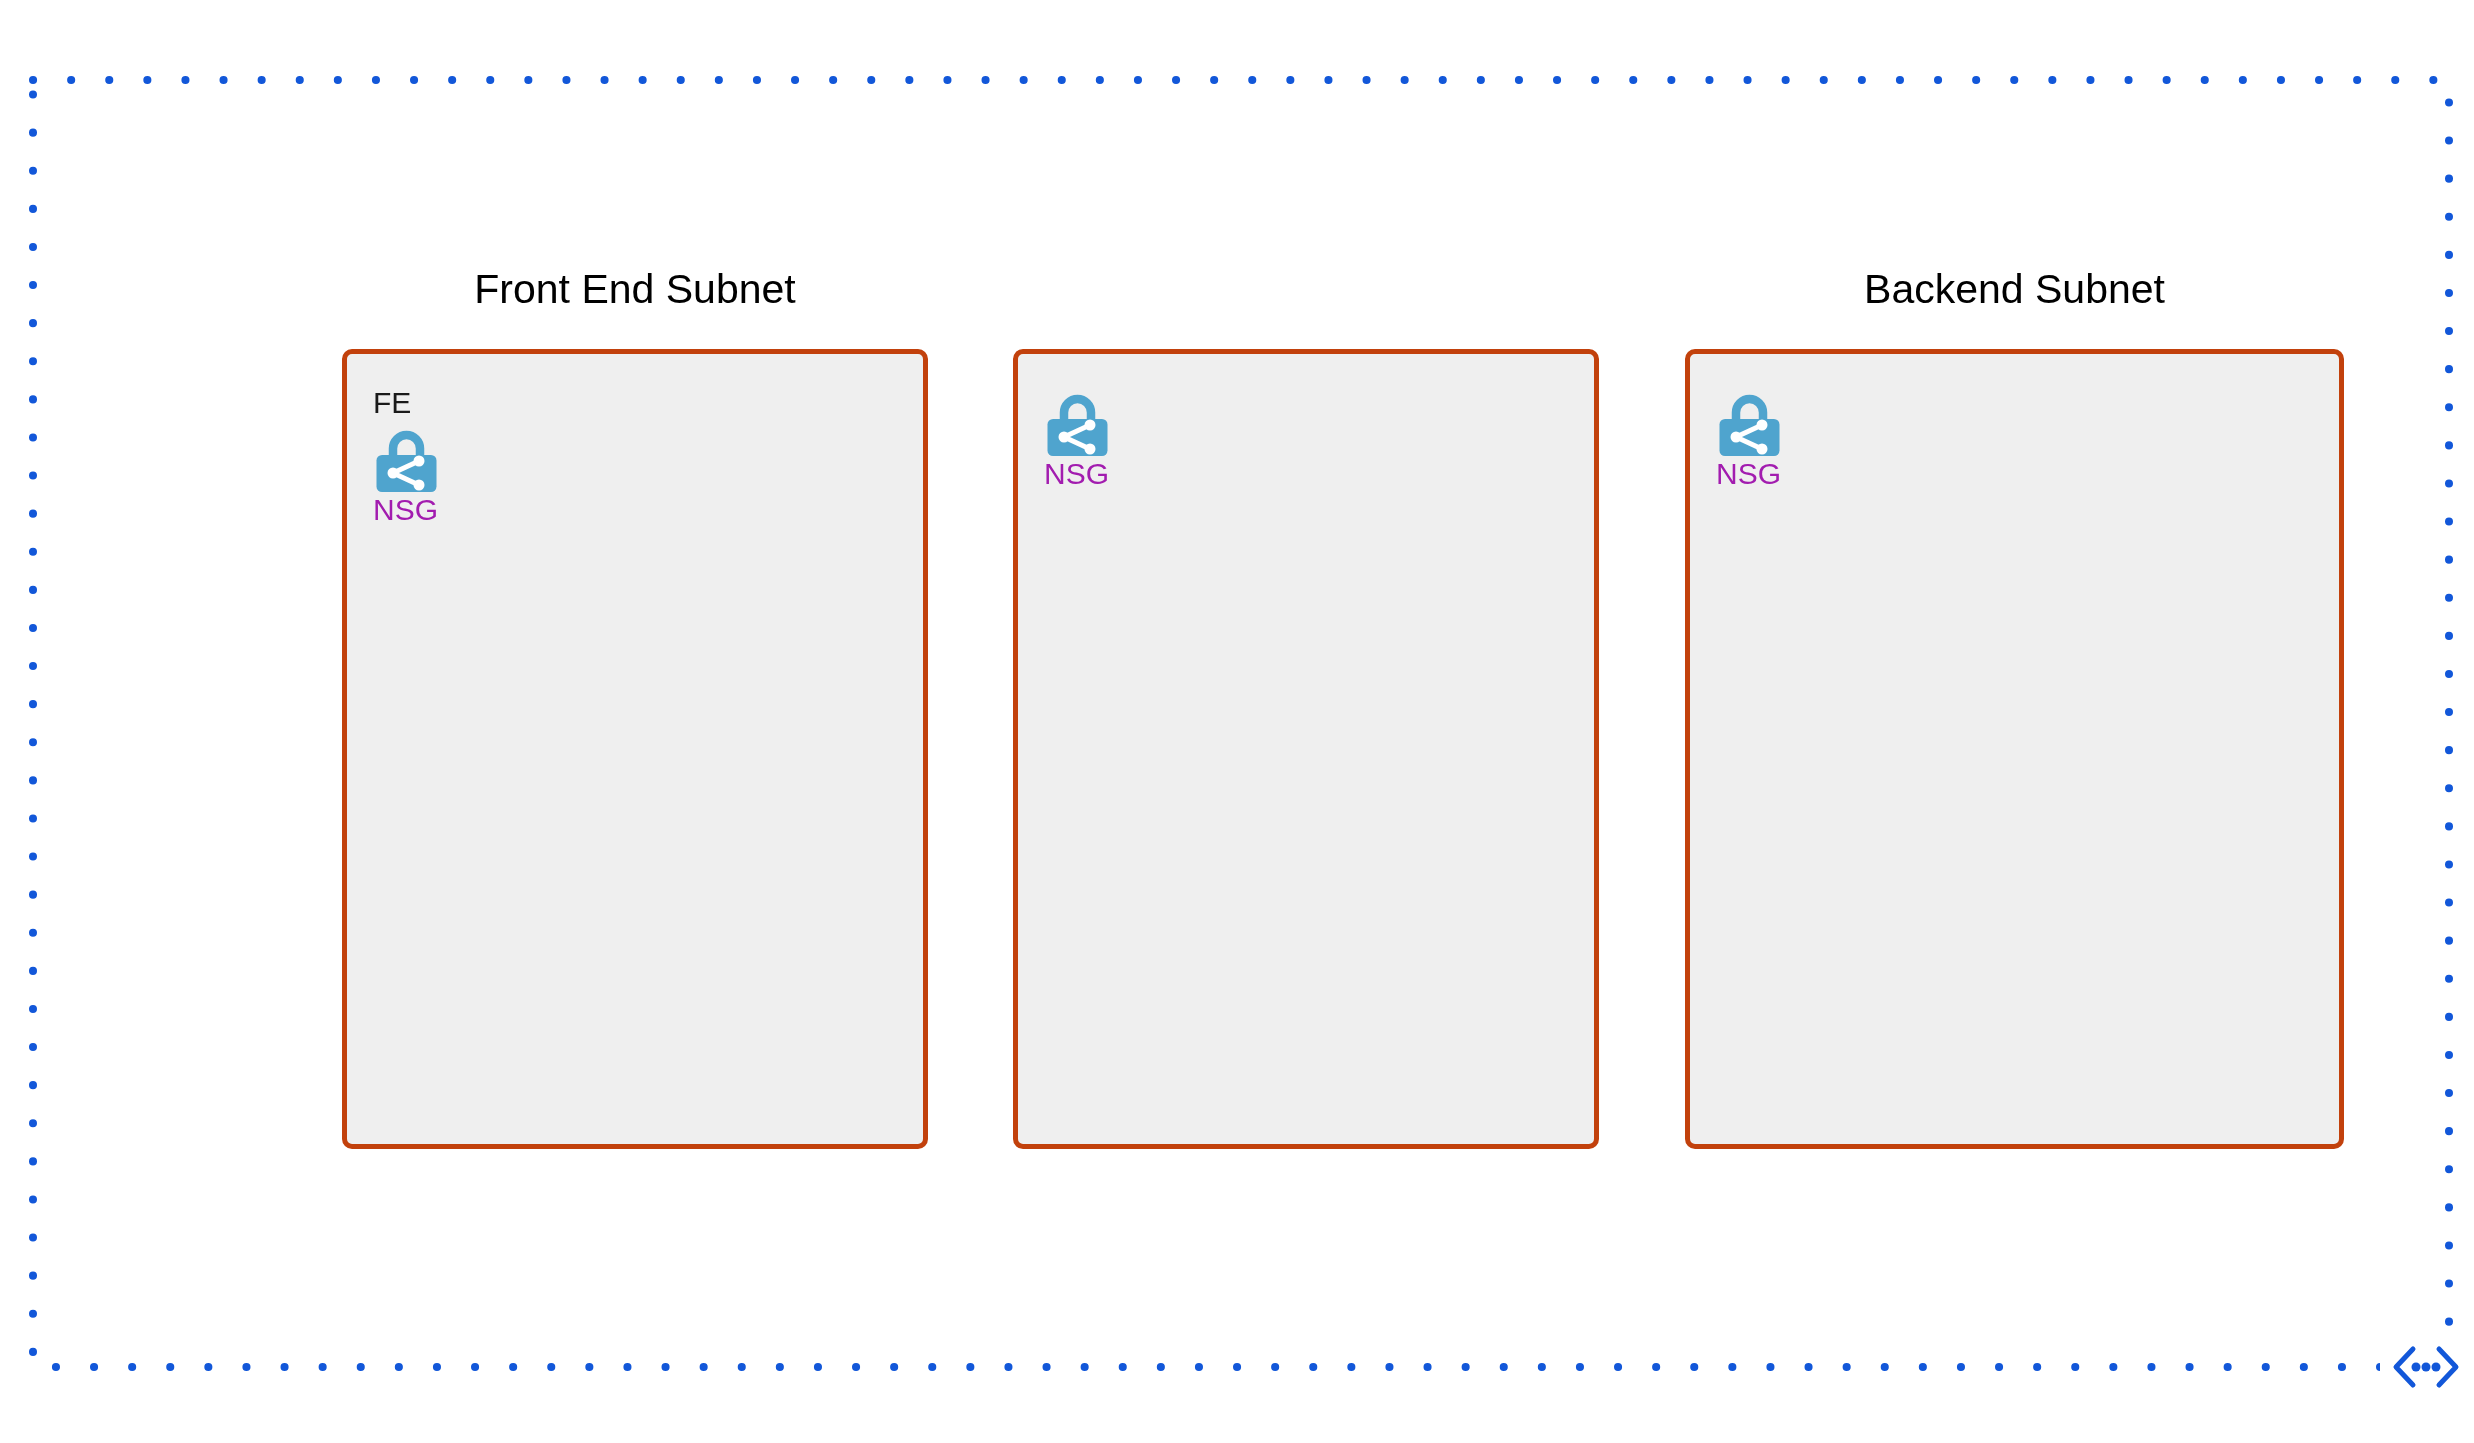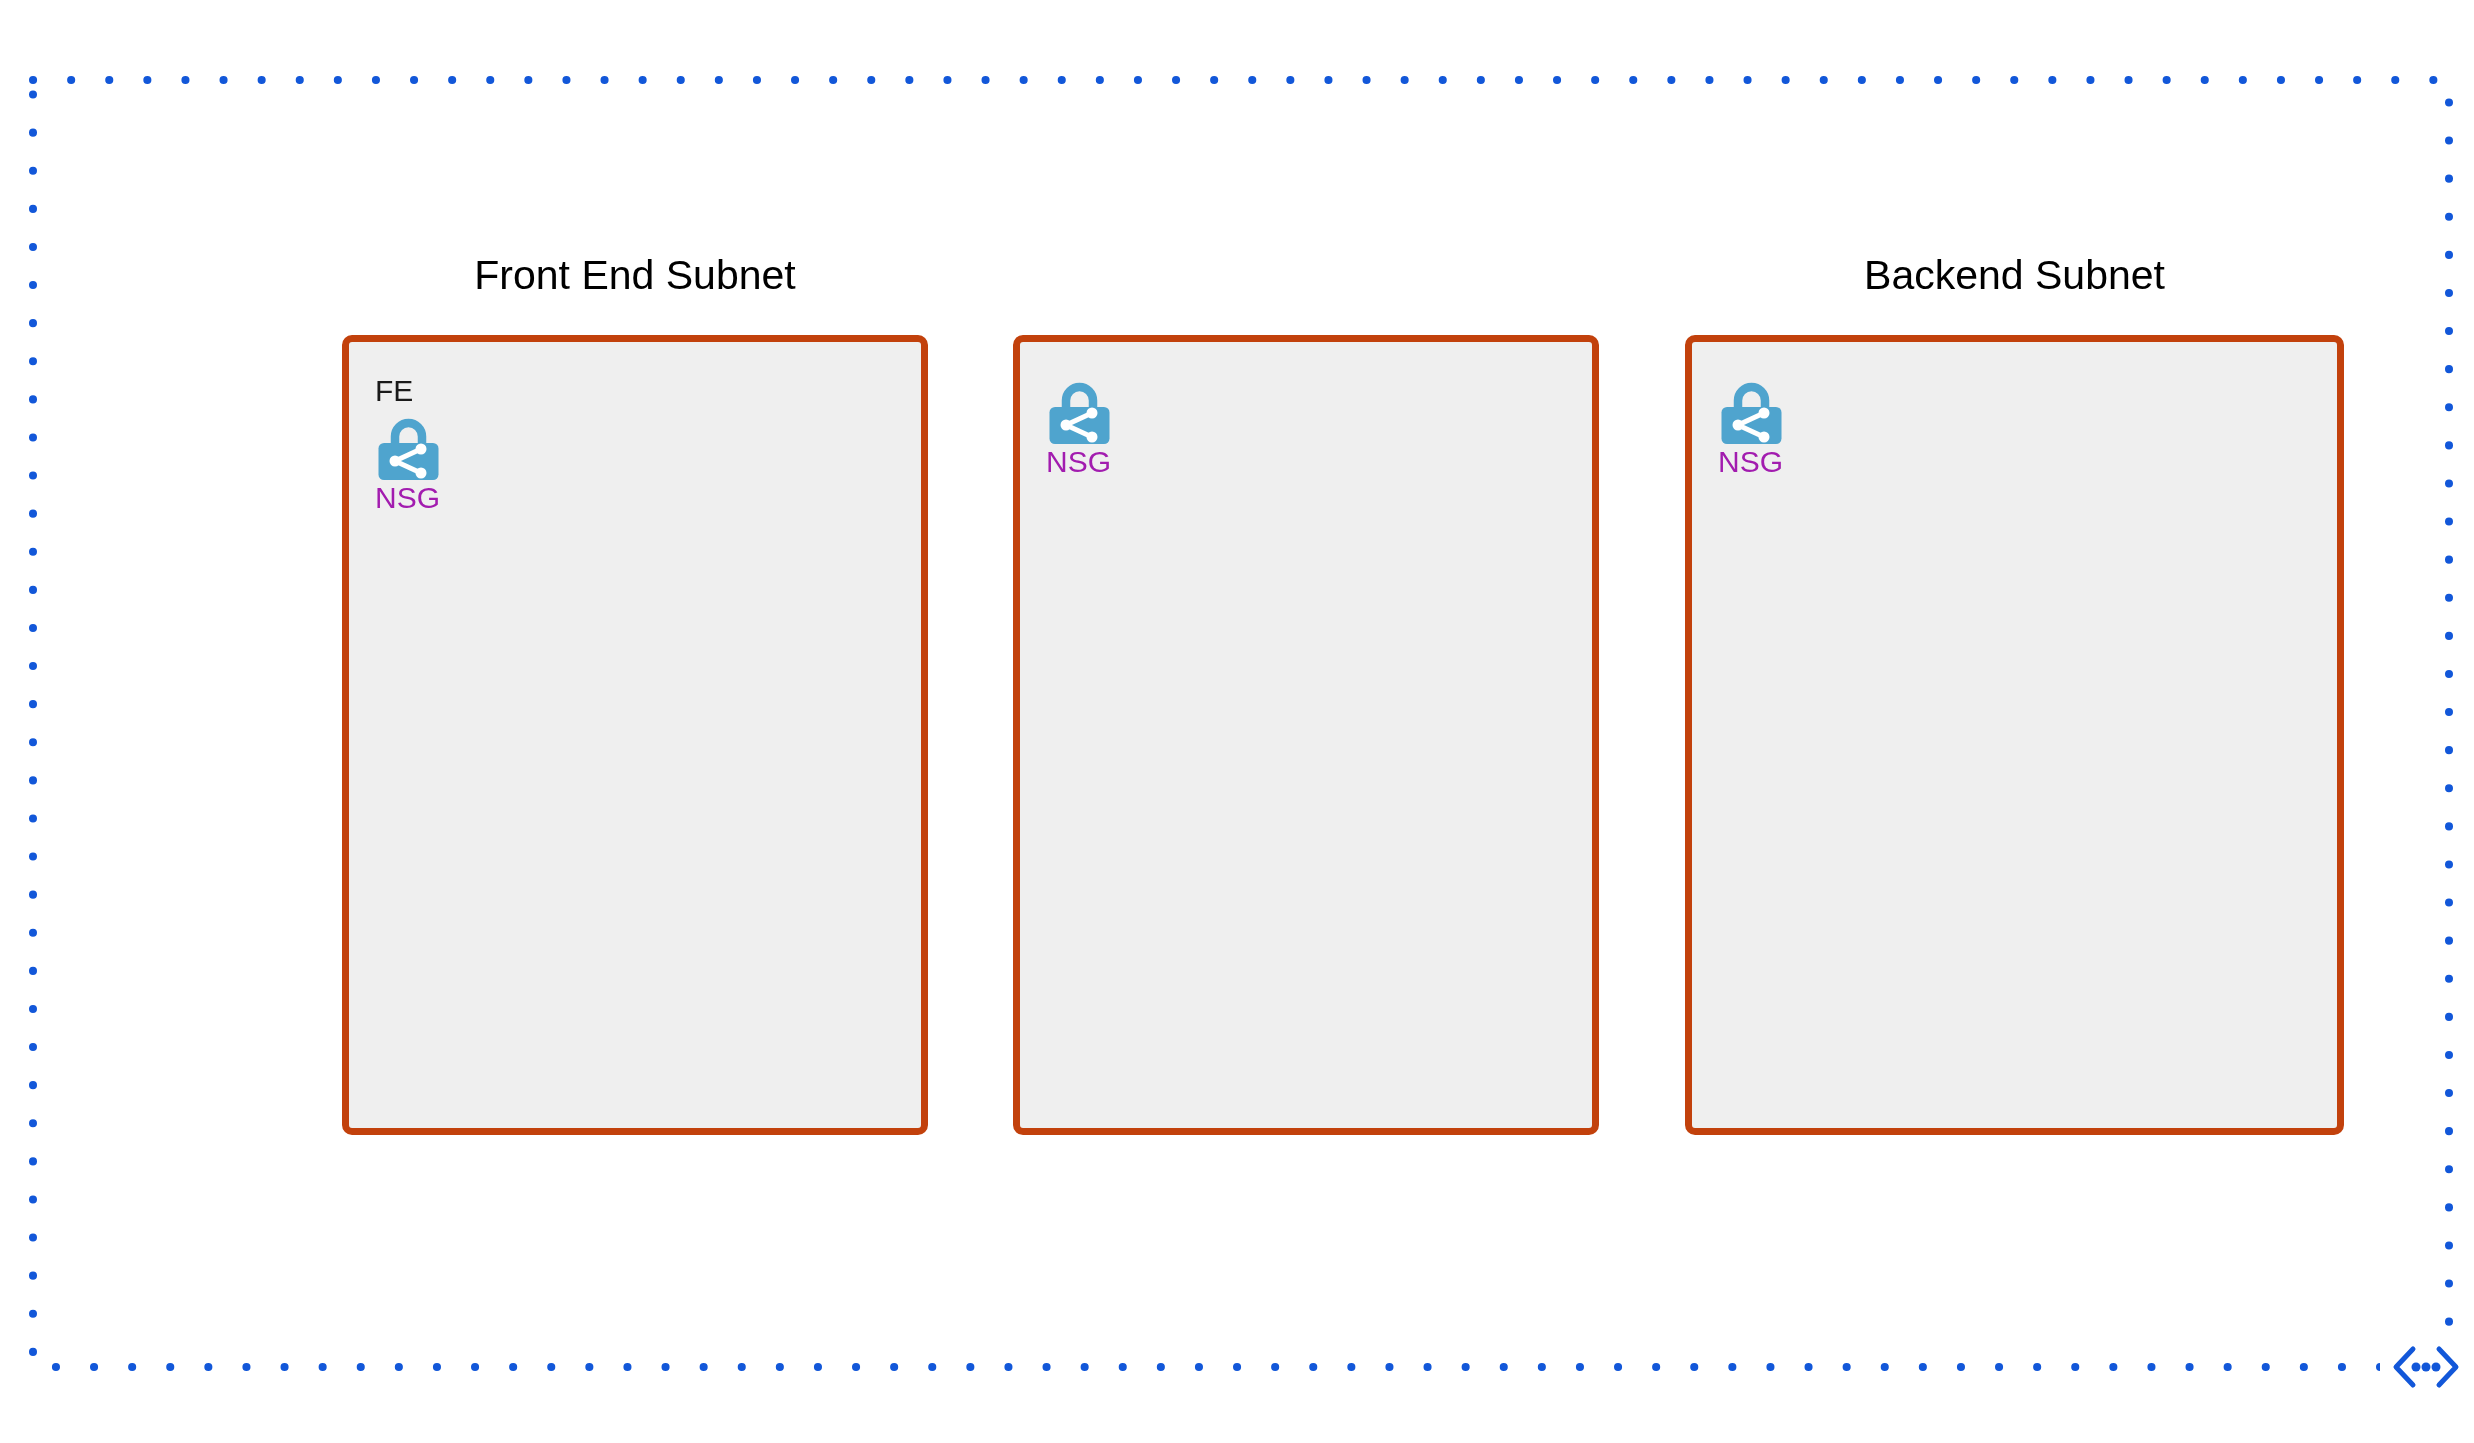--- a/index.html
+++ b/index.html
@@ -5,31 +5,31 @@
   html,body{margin:0;padding:0;background:#ffffff;}
   .canvas{
     position:relative;width:2474px;height:1443px;background:#ffffff;
     font-family:"Liberation Sans",sans-serif;overflow:hidden;color:#000;
   }
   .vnet-border{position:absolute;left:0;top:0;width:2474px;height:1443px;}
   .vnet-icon-wrap{
     position:absolute;left:2380px;top:1339px;width:92px;height:56px;
     background:#ffffff;display:flex;align-items:center;justify-content:center;
   }
-  .subnet{position:absolute;top:251px;height:884px;}
+  .subnet{position:absolute;top:265px;height:884px;}
   .subnet.s1{left:342px;width:586px;}
   .subnet.s2{left:1013px;width:586px;}
   .subnet.s3{left:1685px;width:659px;}
   .subnet-title{
     position:absolute;top:0;left:0;right:0;height:56px;
     text-align:center;font-size:41px;line-height:48px;color:#000;white-space:nowrap;
   }
   .subnet-box{
     position:absolute;top:84px;left:0;right:0;height:800px;box-sizing:border-box;
-    background:#EFEFEF;border:7px solid #c2410c;border-radius:10px;
+    background:#EFEFEF;border:5px solid #c2410c;border-radius:10px;
     padding:31px 20px 0 26px;
   }
   .subnet-label{font-size:30px;line-height:36px;color:#1a1a1a;}
   .nsg-icon{display:block;margin:9px 0 0 3px;}
   .nsg-label{font-size:30px;line-height:36px;color:#a21caf;}
 </style>
 </head>
 <body>
 
 <div class="canvas">

